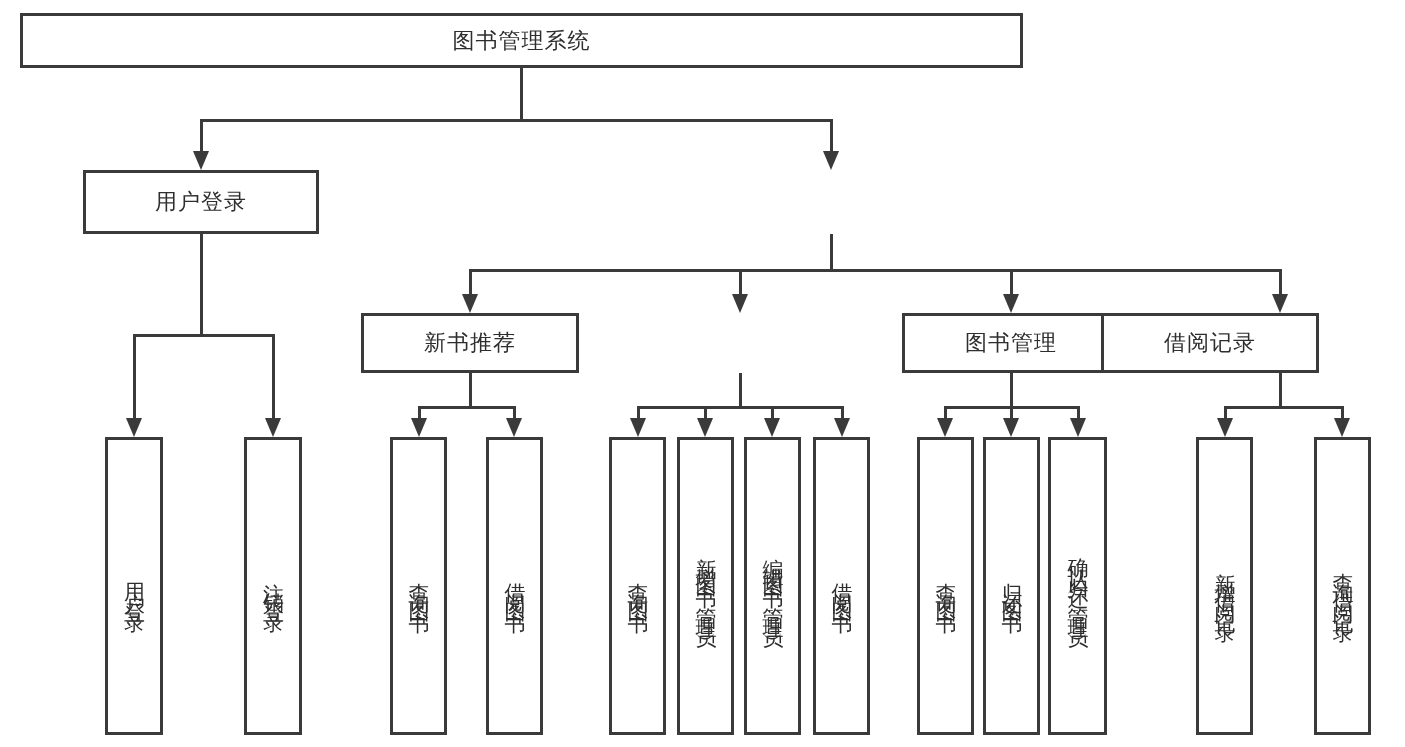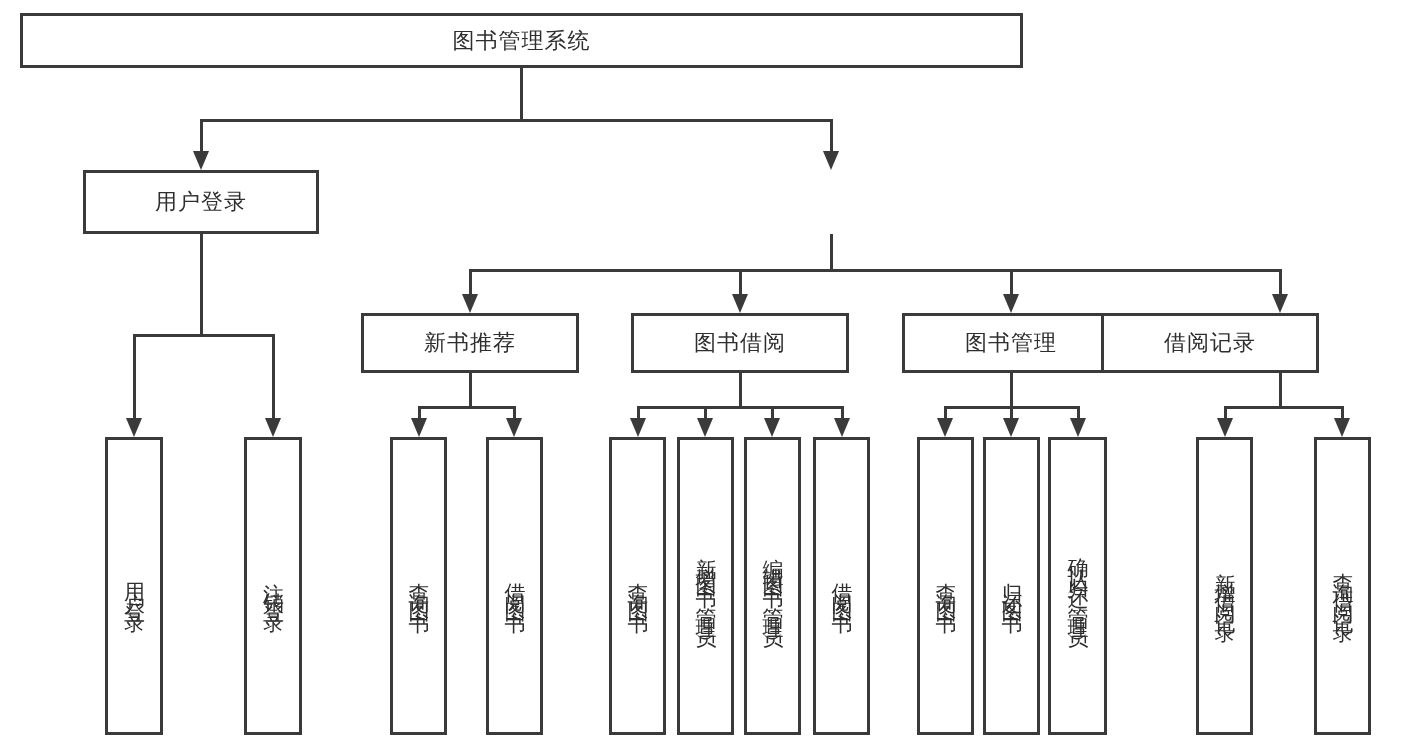--- a/index.html
+++ b/index.html
@@ -59,21 +59,20 @@
 </head>
 <body>
 
 <div class="stage">
 
   <div class="box" style="left:20px;top:13px;width:1003px;height:55px">图书管理系统</div>
 
   <div class="box" style="left:83px;top:170px;width:236px;height:64px">用户登录</div>
 
   <div class="box" style="left:361px;top:313px;width:218px;height:60px">新书推荐</div>
-  <div class="box" style="left:631px;top:313px;width:218px;height:60px">图书借阅</div>
   <div class="box" style="left:902px;top:313px;width:218px;height:60px">图书管理</div>
   <div class="box" style="left:1101px;top:313px;width:218px;height:60px">借阅记录</div>
 
   <div class="box vbox" style="left:105px;top:437px;width:58px;height:298px">用户登录</div>
   <div class="box vbox" style="left:244px;top:437px;width:58px;height:298px">注销登录</div>
 
   <div class="box vbox" style="left:390px;top:437px;width:57px;height:298px">查询图书</div>
   <div class="box vbox" style="left:486px;top:437px;width:57px;height:298px">借阅图书</div>
 
   <div class="box vbox" style="left:609px;top:437px;width:57px;height:298px">查询图书</div>

